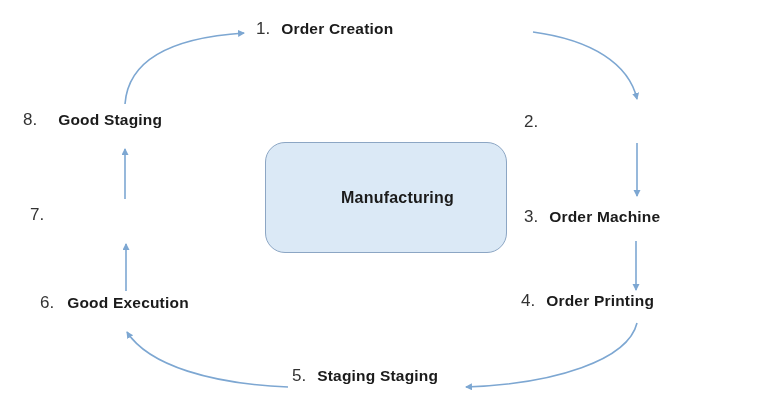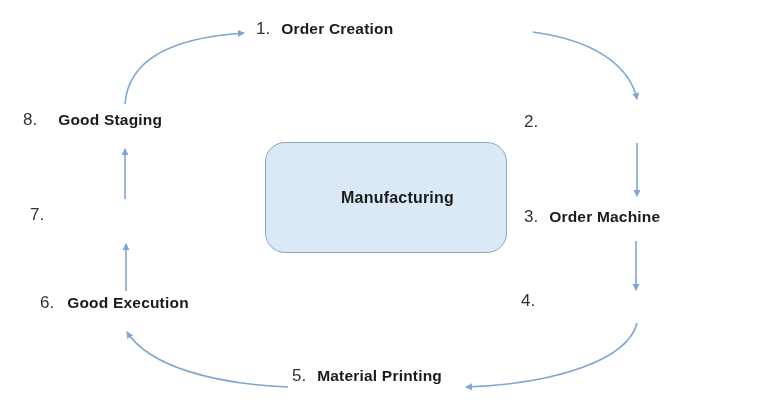--- a/index.html
+++ b/index.html
@@ -104,25 +104,26 @@
     <span class="num">2.</span>
   </div>
 
   <div class="step step-3">
     <span class="num">3.</span>
     <span class="lbl">Order Machine</span>
   </div>
 
   <div class="step step-4">
     <span class="num">4.</span>
+    <span class="lbl">Order Printing</span>
   </div>
 
   <div class="step step-5">
     <span class="num">5.</span>
-    <span class="lbl">Material Printing</span>
+    <span class="lbl">Staging Staging</span>
   </div>
 
   <div class="step step-6">
     <span class="num">6.</span>
     <span class="lbl">Good Execution</span>
   </div>
 
   <div class="step step-7">
     <span class="num">7.</span>
   </div>

